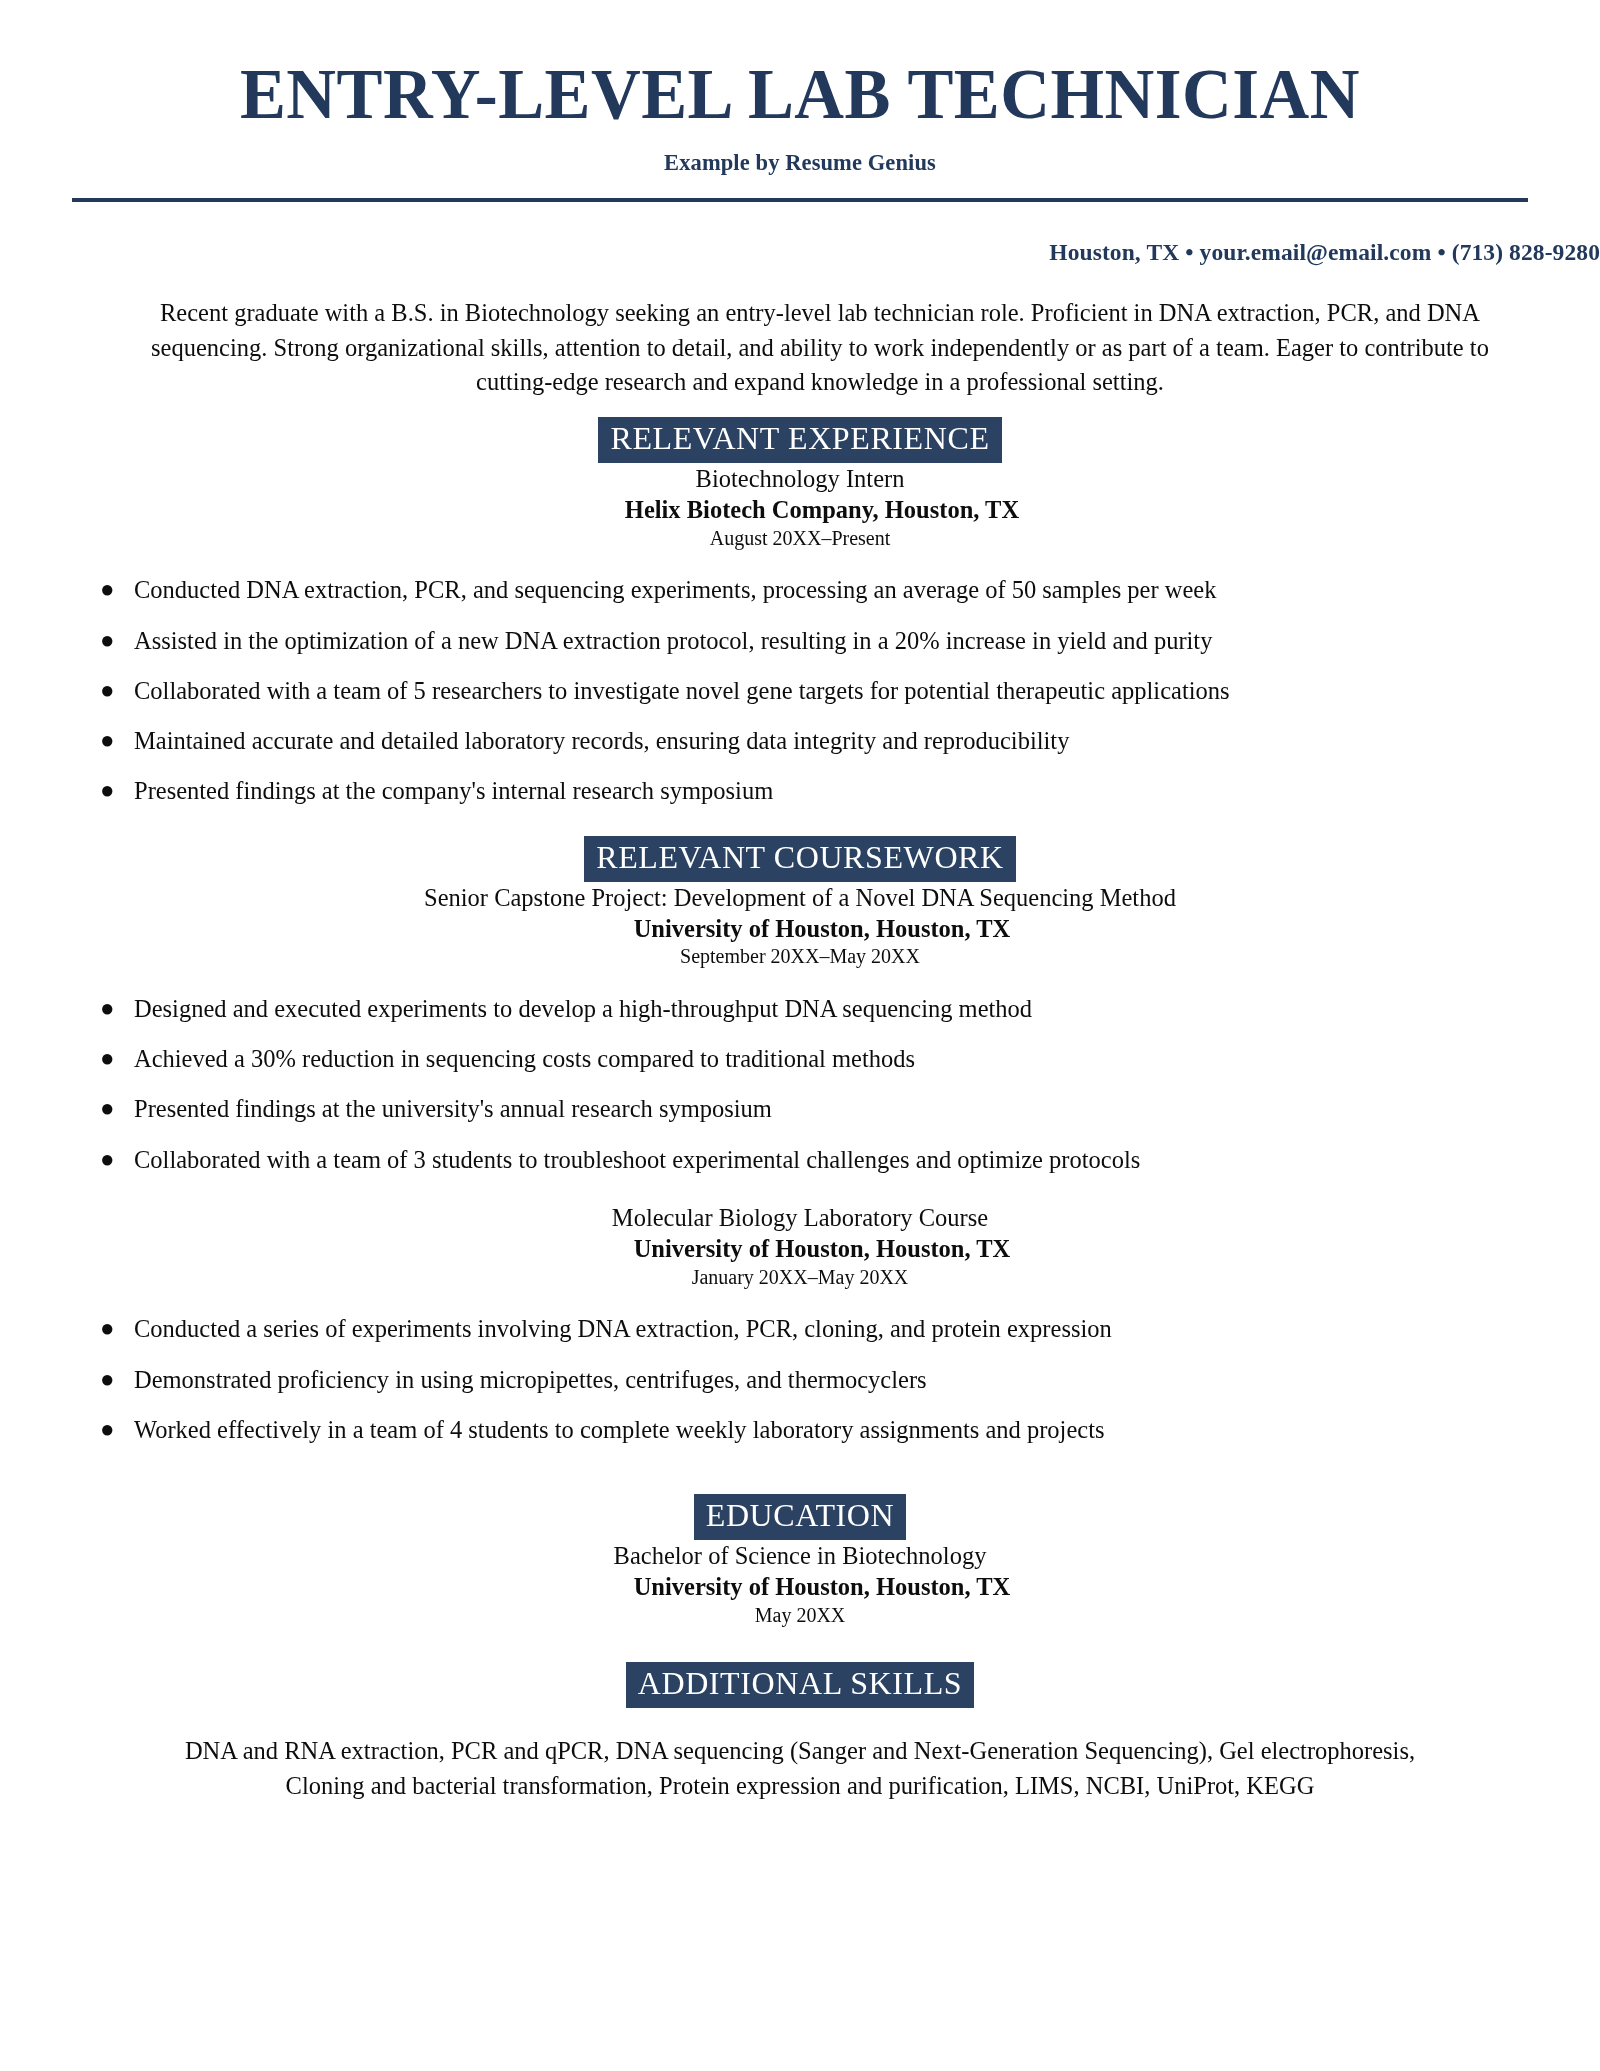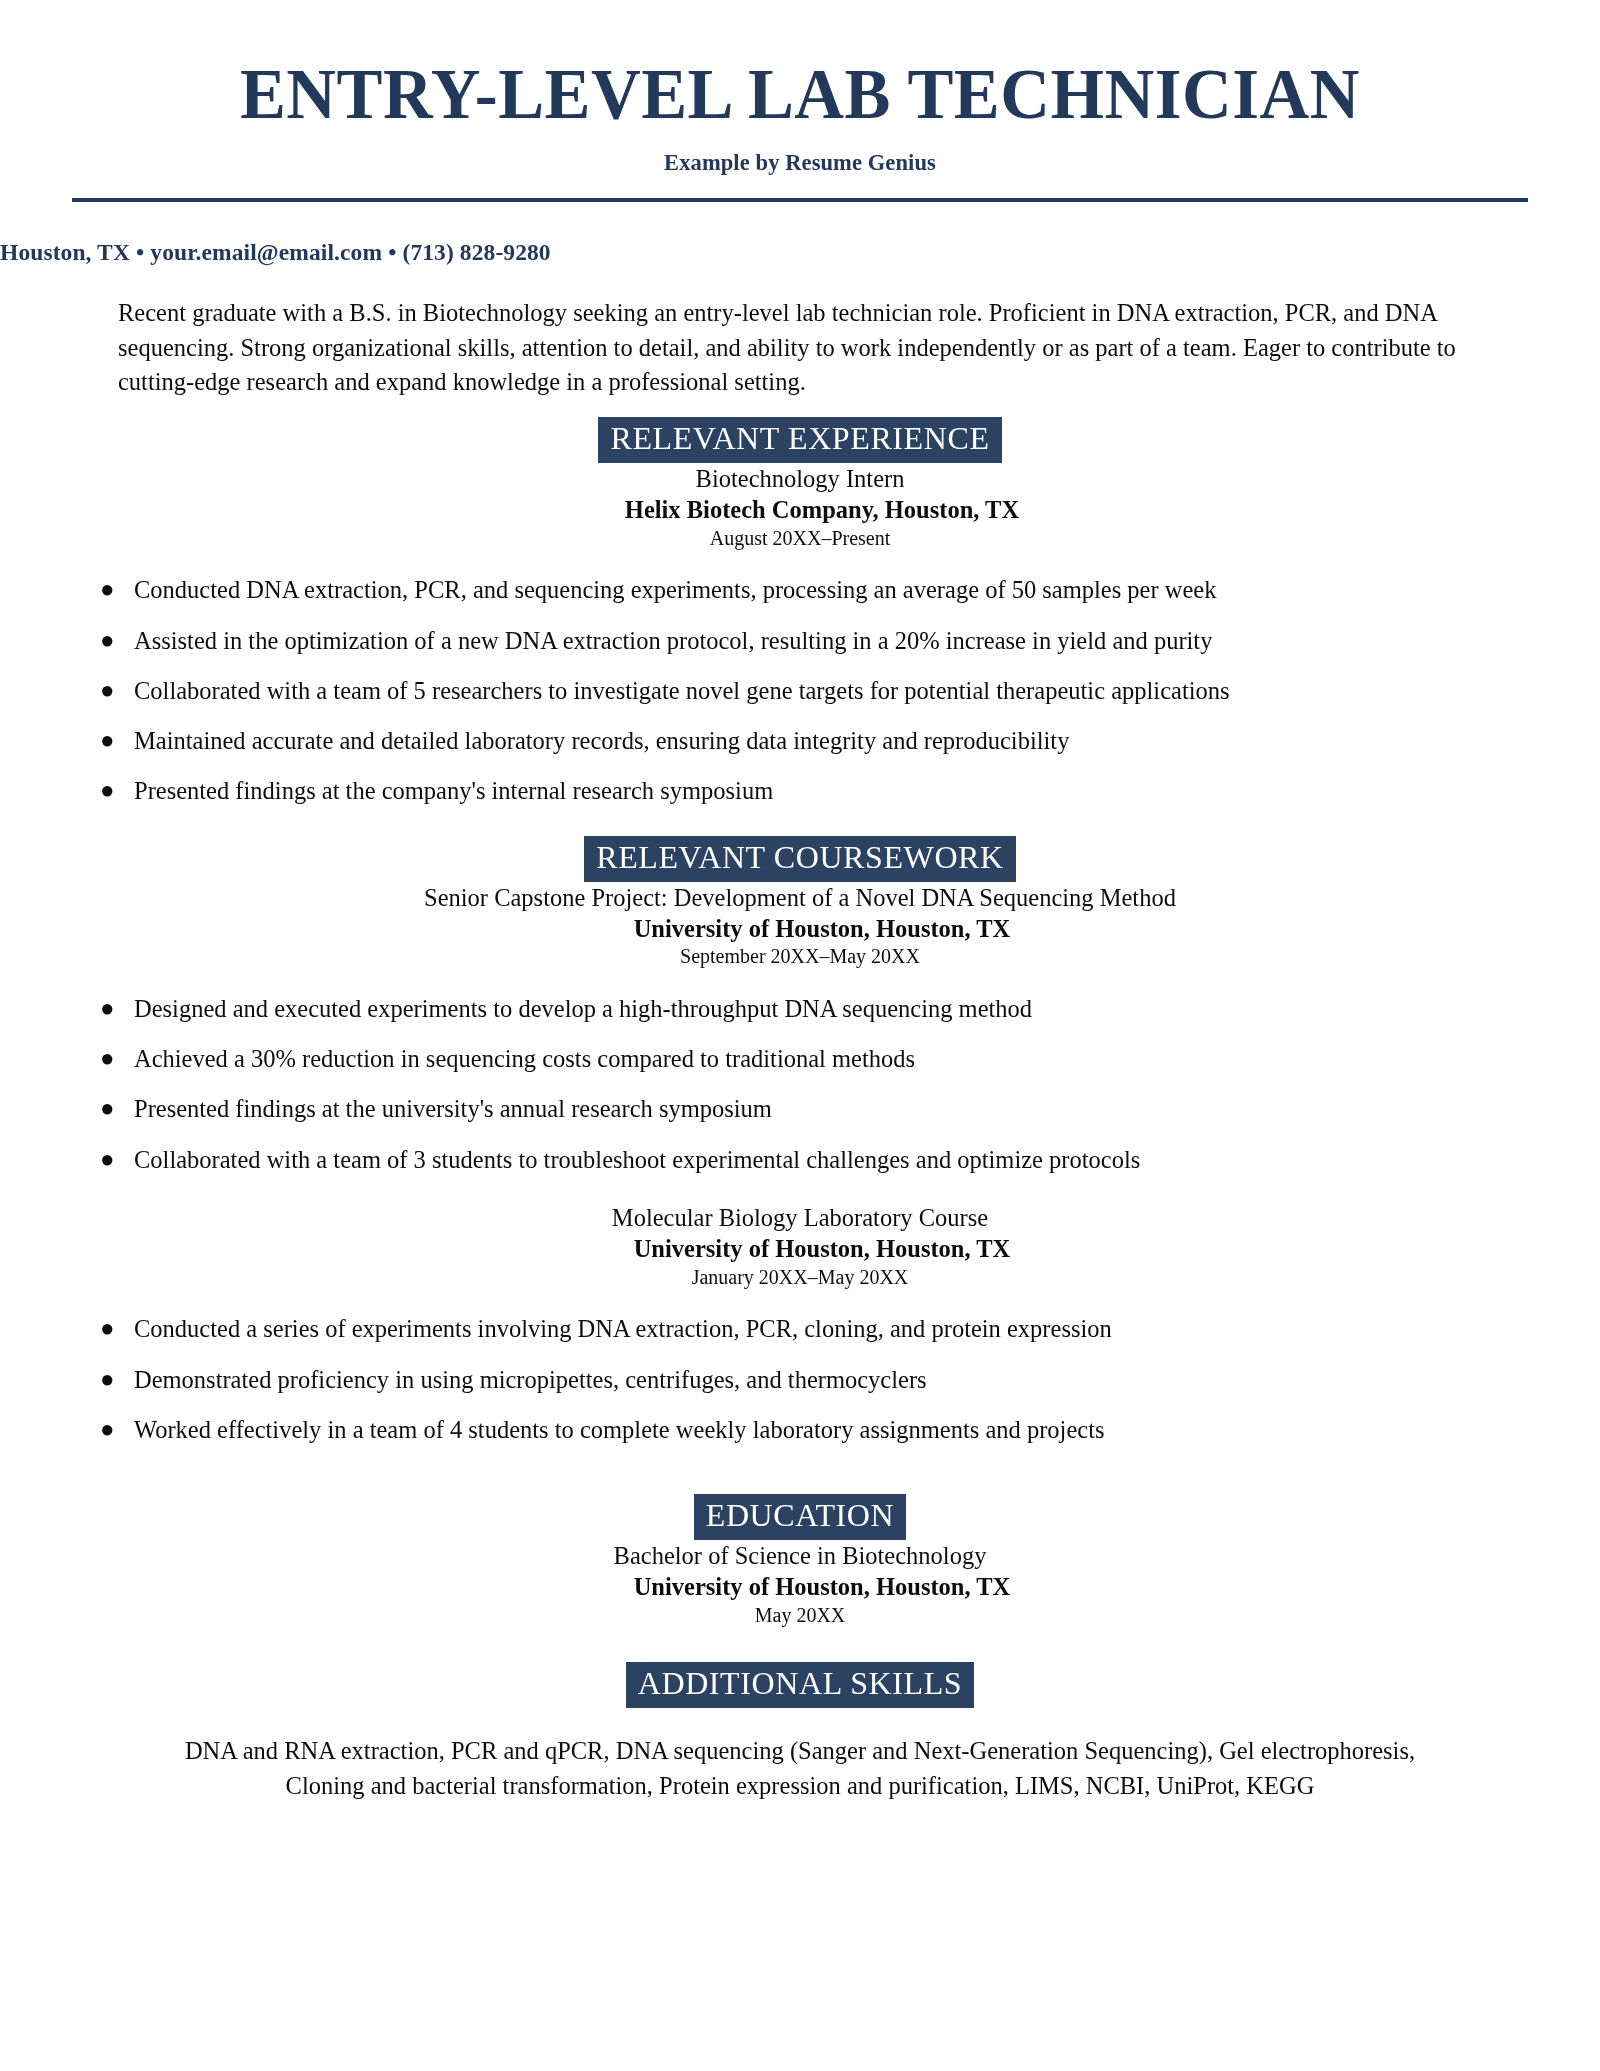--- a/index.html
+++ b/index.html
@@ -52,34 +52,34 @@
   .header-rule {
     height: 4px;
     background: #22395c;
     margin: 22px 72px 0 72px;
   }
   .contact-line {
     font-family: "Liberation Serif", "DejaVu Serif", serif;
     font-weight: bold;
     font-size: 23.5px;
     color: #22395c;
-    text-align: left;
+    text-align: right;
     margin-top: 37px;
     letter-spacing: 0.1px;
   }
   .contact-sep {
     display: inline-block;
     padding: 0 6px;
   }
 
   
   .summary {
     font-size: 24.5px;
     line-height: 1.42;
-    text-align: left;
+    text-align: center;
     margin: 30px 78px 0 118px;
     color: #0d0d0d;
   }
 
   
   .section-head-wrap {
     text-align: center;
     margin-top: 17px;
   }
   .section-head {

